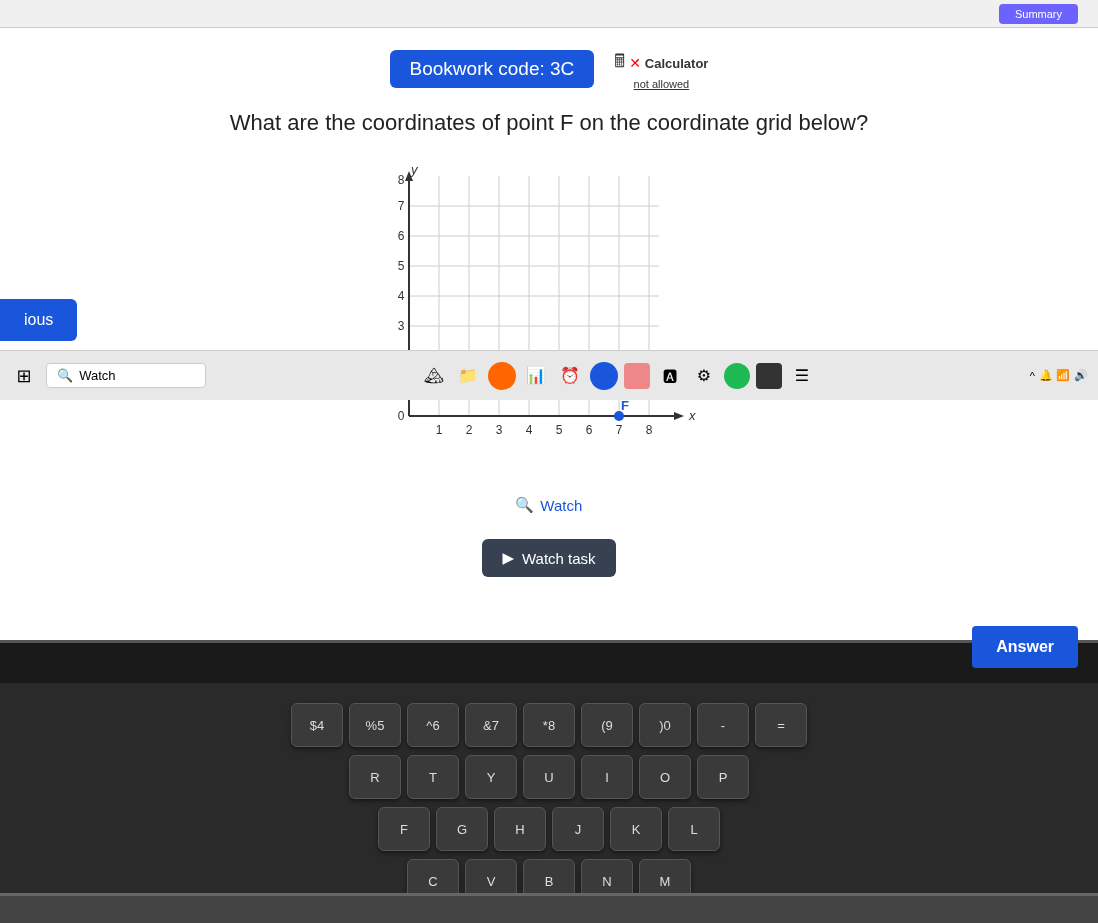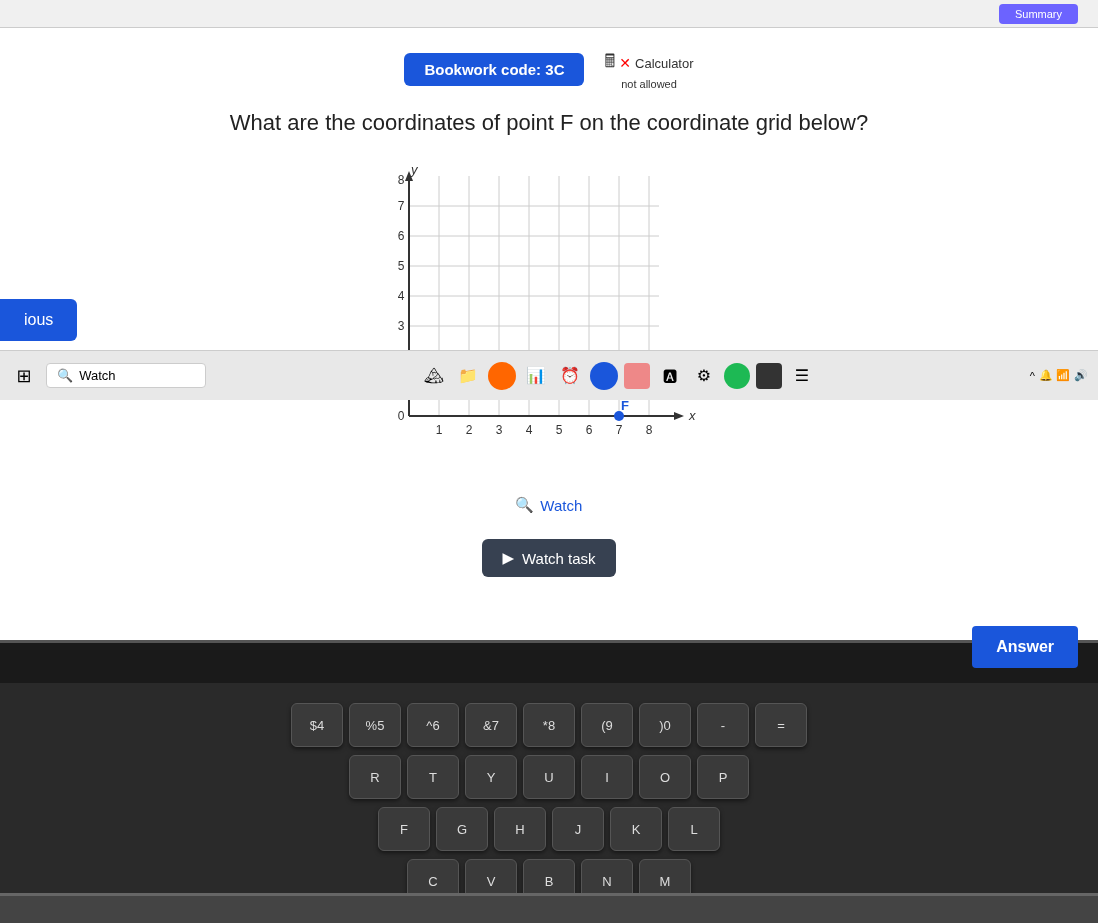--- a/index.html
+++ b/index.html
@@ -68,36 +68,37 @@
       gap: 20px;
       margin-bottom: 20px;
     }
 
     .bookwork-code-btn {
       background: #1a56db;
       color: white;
       border: none;
       padding: 8px 20px;
       border-radius: 6px;
-      font-size: 15px;
-      font-weight: bold;
+      font-size: 19px;
+      font-weight: normal;
       cursor: pointer;
     }
 
     .calculator-info {
       display: flex;
       flex-direction: column;
       align-items: center;
       font-size: 12px;
       color: #333;
     }
 
     .not-allowed-text {
       font-size: 11px;
       color: #333;
+      text-decoration: underline;
     }
 
     
     .question-text {
       text-align: center;
       font-size: 22px;
       color: #222;
       margin-bottom: 30px;
       font-weight: 400;
     }
@@ -325,21 +326,21 @@
   </div>
 
   <div class="content-area">
 
     <div class="bookwork-bar">
       <button class="bookwork-code-btn">Bookwork code: 3C</button>
       <div class="calculator-info">
         <div style="display:flex;align-items:center;gap:4px;">
           <span style="font-size:18px;">🖩</span>
           <span class="calc-cross">✕</span>
-          <span style="font-size:13px;">Calculator</span>
+          <span style="font-size:13px;font-weight:bold;">Calculator</span>
         </div>
         <span class="not-allowed-text">not allowed</span>
       </div>
     </div>
 
     <div class="question-text">What are the coordinates of point F on the coordinate grid below?</div>
 
     <div class="graph-container">
       <div class="graph-wrapper">
         <svg class="coordinate-grid" width="320" height="300" viewBox="0 0 320 300">

